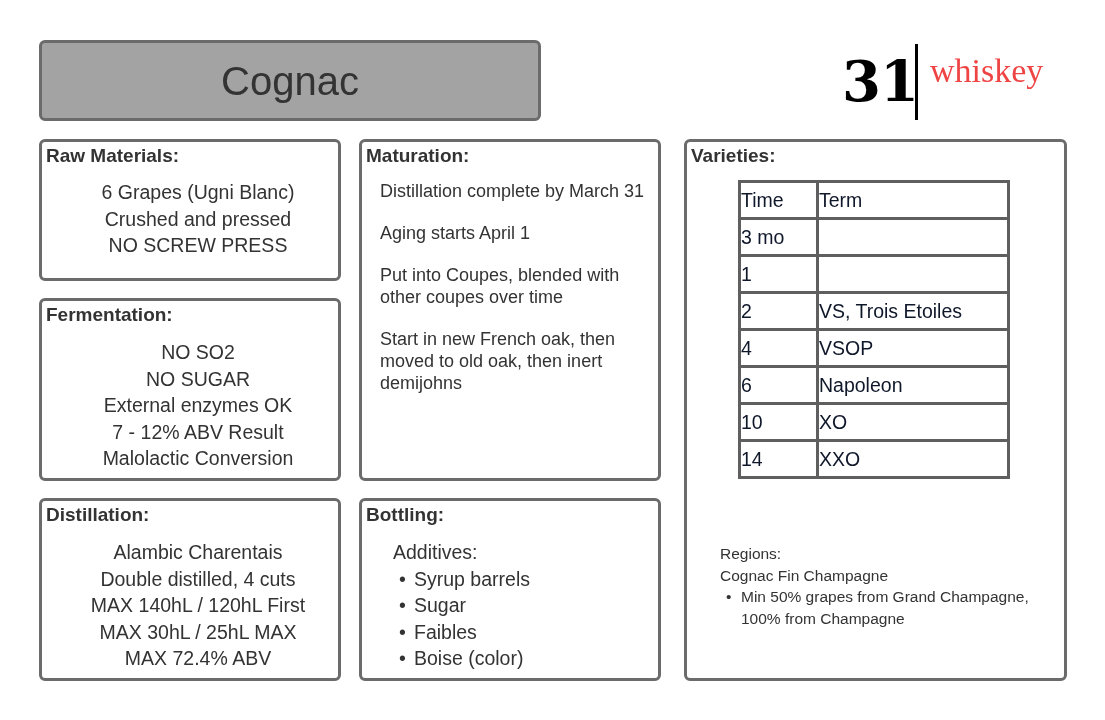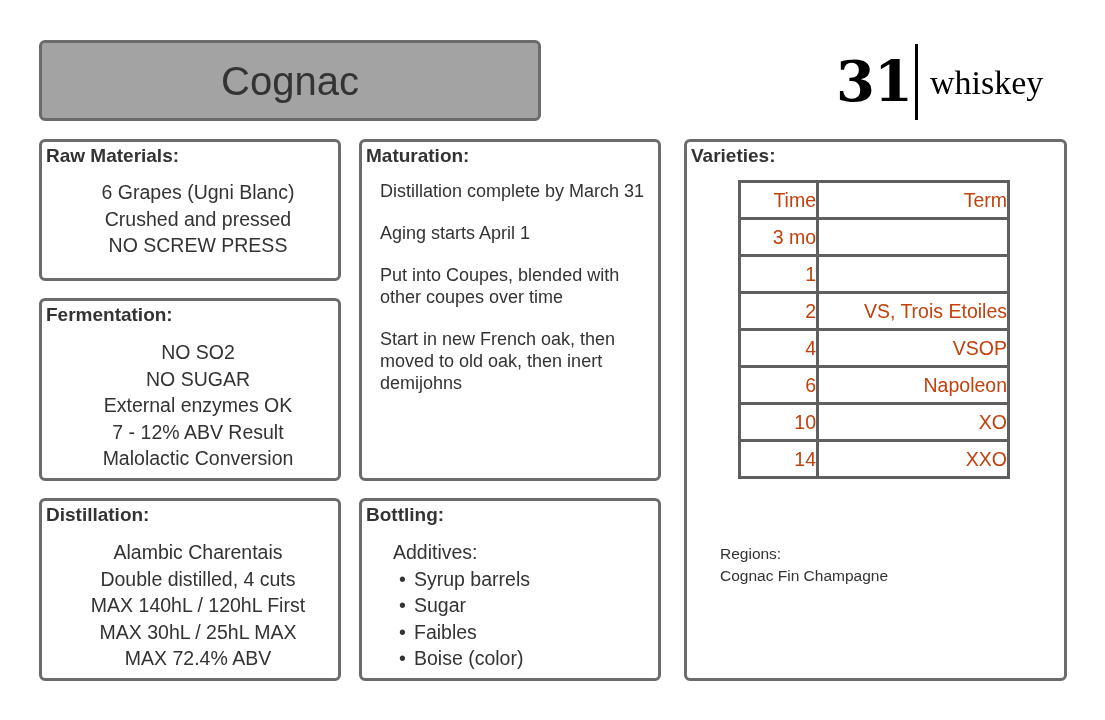--- a/index.html
+++ b/index.html
@@ -5,29 +5,29 @@
   html, body { margin:0; padding:0; background:#ffffff; }
   body { width:1105px; height:720px; position:relative; overflow:hidden;
          font-family:"Liberation Sans", sans-serif; color:#333333; }
   .box { position:absolute; box-sizing:border-box; border:3px solid #6b6b6b;
          border-radius:6px; background:#ffffff; }
   .box .hdr { position:absolute; left:4px; top:3px; font-weight:bold; font-size:19px; color:#333; }
   .center-lines { position:absolute; left:16px; right:0; text-align:center; font-size:19.5px; line-height:26.5px; color:#333; }
   #title-box { left:39px; top:40px; width:502px; height:81px; background:#a3a3a3; }
   #title-box .t { position:absolute; left:0; right:0; top:16px; text-align:center; font-size:40px; color:#333; }
   #brand { position:absolute; left:826px; top:44px; height:80px; }
-  #brand .num { position:absolute; left:10px; top:4px; font-family:"DejaVu Serif", serif; font-weight:bold; font-size:56px; color:#000; letter-spacing:-1px; }
+  #brand .num { position:absolute; left:16px; top:4px; font-family:"DejaVu Serif", serif; font-weight:bold; font-size:56px; color:#000; letter-spacing:-1px; }
   #brand .bar { position:absolute; left:89px; top:0; width:3px; height:76px; background:#000; }
-  #brand .word { position:absolute; left:104px; top:20px; font-family:"Liberation Serif", serif; font-size:34px; color:#000000;text-align:center; }
+  #brand .word { position:absolute; left:104px; top:8px; font-family:"Liberation Serif", serif; font-size:34px; color:#ef4444;text-align:center; }
   .para { font-size:18px; line-height:22px; color:#333; margin:0 0 20px 0; }
   .bul { list-style:none; margin:0; padding:0; }
   .bul li { position:relative; padding-left:21px; }
   .bul li::before { content:"\2022"; position:absolute; left:6px; top:0; }
   table.var { position:absolute; left:51px; top:38px; border-collapse:collapse; }
-  table.var td { border:3px solid #5f5f5f; height:34px; text-align:right; font-size:19.5px; color:#c2410c; padding:0; }
+  table.var td { border:3px solid #5f5f5f; height:34px; text-align:left; font-size:19.5px; color:#0f172a; padding:0; }
   table.var td.c1 { width:75px; }
   table.var td.c2 { width:188px; }
 </style>
 </head>
 <body>
 
 <div class="box" id="title-box">
   <div class="t">Cognac</div>
 </div>
 
@@ -125,14 +125,17 @@
     </tr>
     <tr>
       <td class="c1">14</td>
       <td class="c2">XXO</td>
     </tr>
   </tbody>
     </table>
   <div style="position:absolute;left:33px;top:357px;width:335px;font-size:15.5px;line-height:21.5px;color:#333;margin-top:44px;">
     <div>Regions:</div>
     <div>Cognac Fin Champagne</div>
+    <ul class="bul" style="width:320px;">
+      <li>Min 50% grapes from Grand Champagne, 100% from Champagne</li>
+    </ul>
   </div>
 </div>
 
 </body></html>

